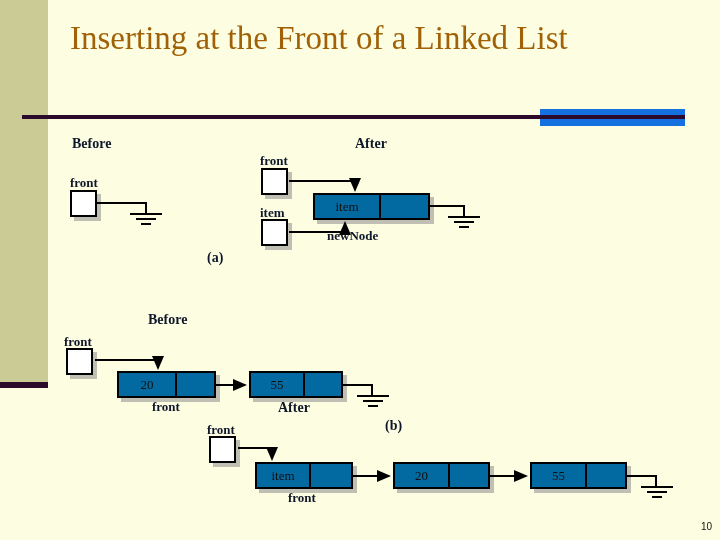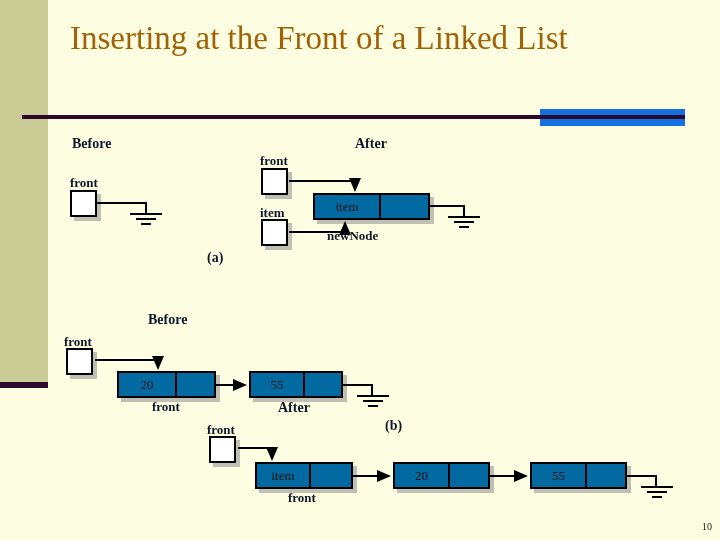--- a/index.html
+++ b/index.html
@@ -57,21 +57,21 @@
     position: absolute;
     left: 540px; top: 109px;
     width: 145px;
     height: 17px;
     background: #1570e0;
     z-index: 2;
   }
   .page-num {
     position: absolute;
     right: 8px; bottom: 8px;
-    font-family: Liberation Serif, serif;
+    font-family: Liberation Sans, sans-serif;
     font-size: 10px;
     color: #111;
   }
 
   
   .lbl {
     position: absolute;
     font-family: "Liberation Serif", serif;
     font-weight: bold;
     font-size: 14px;

